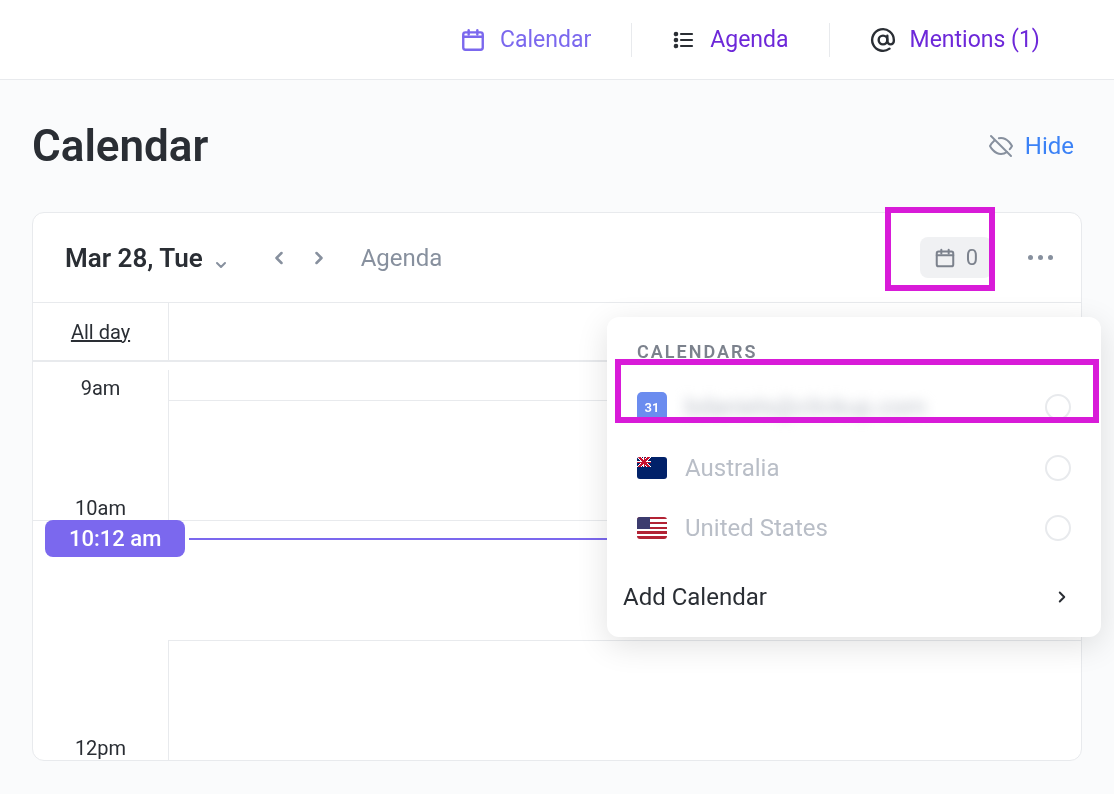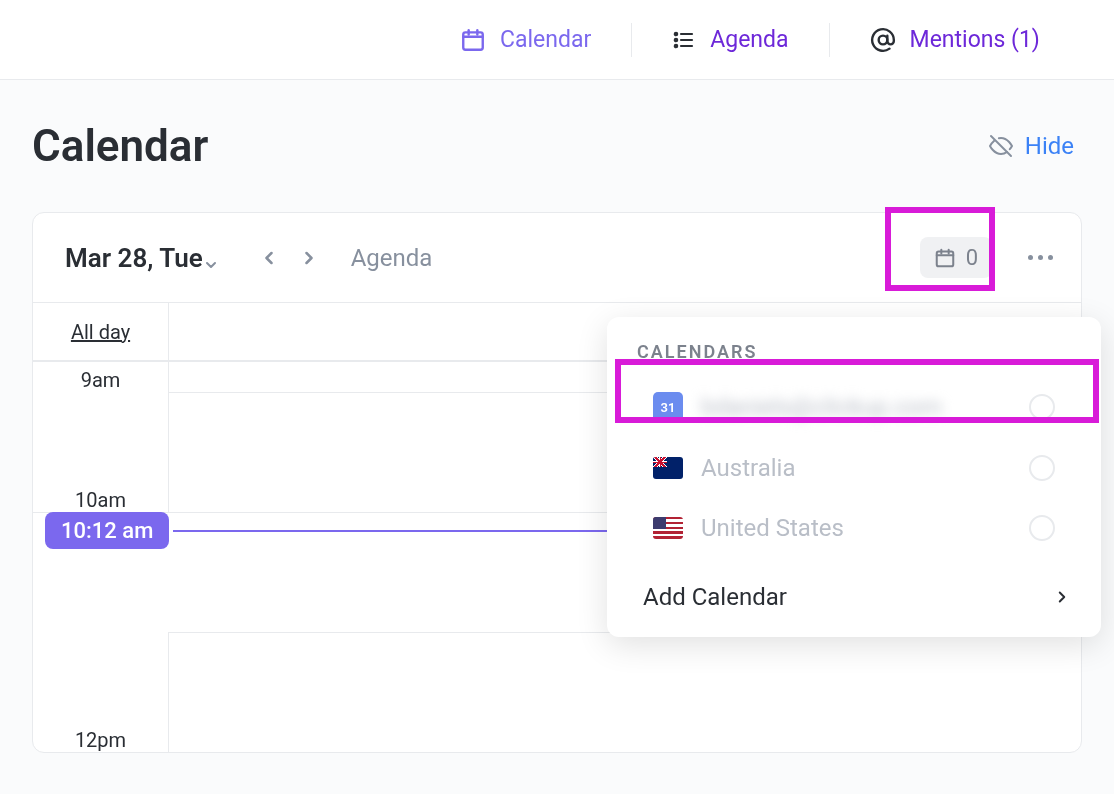--- a/index.html
+++ b/index.html
@@ -73,20 +73,21 @@
     align-items: center;
     padding: 24px 24px 24px 32px;
     gap: 16px;
   }
   .date-label {
     font-size: 26px;
     font-weight: 600;
     color: #2a2e34;
     display: flex;
     align-items: flex-end;
+    gap: 10px;
   }
   .nav-arrows {
     display: flex;
     align-items: center;
     gap: 20px;
     margin-left: 24px;
   }
   .nav-arrow {
     color: #87909e;
     cursor: pointer;
@@ -145,20 +146,21 @@
     justify-content: center;
     font-size: 20px;
     color: #2a2e34;
     border-right: 1px solid #e8eaed;
     text-decoration: underline;
   }
   .allday-body { flex: 1; }
 
   .grid-body {
     position: relative;
+    margin-top: 8px;
   }
   .hour-row {
     display: flex;
     height: 120px;
   }
   .hour-row.first { height: 30px; }
   .hour-label {
     width: 136px;
     border-right: 1px solid #e8eaed;
     display: flex;
@@ -180,21 +182,21 @@
     right: 0;
     top: 150px; 
     display: flex;
     align-items: center;
   }
   .now-badge {
     background: #7b68ee;
     color: #fff;
     font-size: 22px;
     font-weight: 500;
-    padding: 6px 16px;
+    padding: 6px 24px;
     border-radius: 8px;
     margin-left: 12px;
   }
   .now-line {
     flex: 1;
     height: 2px;
     background: #7b68ee;
     margin-left: 4px;
   }
 
@@ -215,21 +217,21 @@
     font-weight: 600;
     letter-spacing: 2px;
     color: #7c828d;
     padding: 0 30px 14px 30px;
     text-transform: uppercase;
   }
   .cal-item {
     display: flex;
     align-items: center;
     gap: 18px;
-    padding: 16px 46px;
+    padding: 16px 30px;
     font-size: 24px;
     color: #2a2e34;
     position: relative;
   }
   .cal-item.muted { color: #b9bec7; }
   .cal-item .label { flex: 1; }
   .cal-item .toggle {
     width: 26px;
     height: 26px;
     border-radius: 50%;
@@ -256,21 +258,21 @@
     filter: blur(0.3px);
   }
   .blurred {
     filter: blur(6px);
     color: #b9bec7;
   }
   .add-calendar {
     display: flex;
     align-items: center;
     justify-content: space-between;
-    padding: 24px 30px 26px 36px;
+    padding: 24px 30px 26px 16px;
     font-size: 24px;
     color: #2a2e34;
     border-top: 1px solid transparent;
     cursor: pointer;
   }
 
   .hl2 {
     border: 6px solid #d81bd8;
     position: absolute;
     top: 42px;

